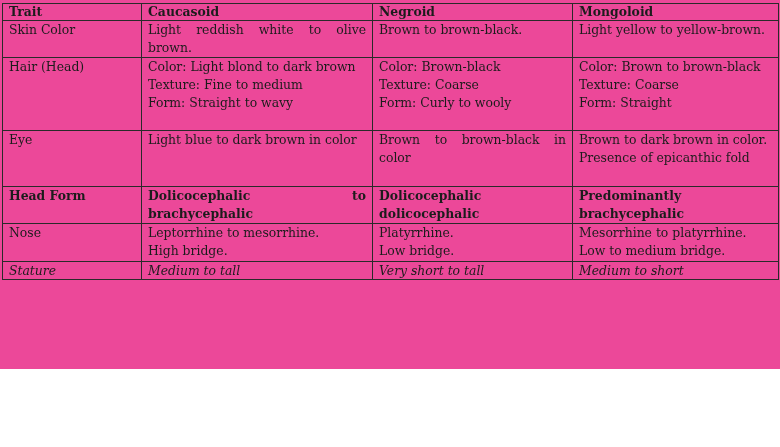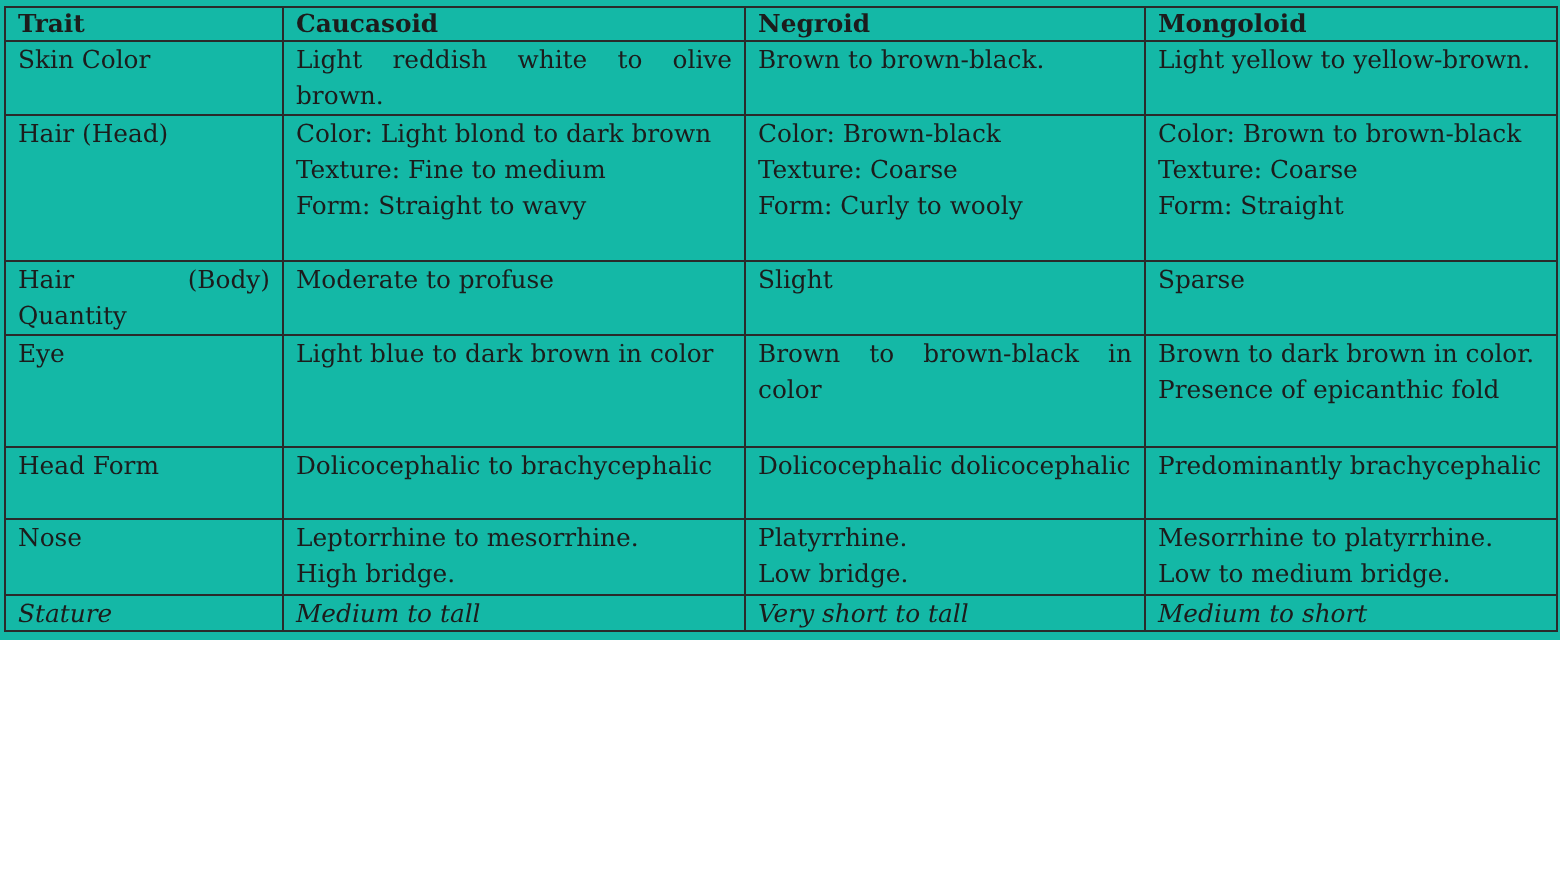--- a/index.html
+++ b/index.html
@@ -1,19 +1,19 @@
 <!DOCTYPE html>
 <html><head>
 <meta charset="utf-8">
 <style>
   html, body { margin: 0; padding: 0; background: #ffffff; }
   body { width: 780px; height: 447px; overflow: hidden; position: relative; }
   .page {
-    position: absolute; left: 0; top: 0; width: 780px; height: 320px;
-    background: #14b8a6;
+    position: absolute; left: 0; top: 0; width: 780px; height: 369px;
+    background: #ec4899;
   }
   table.traits {
     position: absolute; left: 2px; top: 3px;
     width: 776px;
     border-collapse: collapse;
     table-layout: fixed;
     font-family: "DejaVu Serif", "Liberation Serif", serif;
     font-size: 12.4px;
     color: #1c1c1c;
     line-height: 18px;
@@ -34,21 +34,21 @@
   }
   col.c1 { width: 139px; }
   col.c2 { width: 231px; }
   col.c3 { width: 200px; }
   col.c4 { width: 206px; }
   .line { display: block; }
   .r-skin td { height: 34px; margin-left: 20px; }
   .r-hairhead td { height: 72px; }
   .r-hairbody td { height: 34px; }
   .r-eye td { height: 55px; }
-  .r-head td { height: 35px; }
+  .r-head td { height: 35px; font-weight: bold; }
   .r-face td { height: 53px; }
   .r-nose td { height: 37px; }
   .r-stature td { height: 17px; line-height: 17px; font-style: italic; }
   .r-abo td { height: 17px; line-height: 17px; }
   .r-rh td { height: 49px; }
 </style>
 </head>
 <body>
 
 <div class="page">
@@ -90,32 +90,20 @@
         <td>
           <span class="line">Color: Brown-black</span>
           <span class="line">Texture: Coarse</span>
           <span class="line">Form: Curly to wooly</span>
         </td>
         <td>
           <span class="line">Color: Brown to brown-black</span>
           <span class="line">Texture: Coarse</span>
           <span class="line">Form: Straight</span>
         </td>
-      </tr>
-      <tr class="r-hairbody">
-        <td>Hair (Body) Quantity</td>
-        <td>
-            <span class="line">Moderate to profuse</span>
-          </td>
-        <td>
-            <span class="line">Slight</span>
-          </td>
-        <td>
-            <span class="line">Sparse</span>
-          </td>
       </tr>
       <tr class="r-eye">
         <td>Eye</td>
         <td>
             <span class="line">Light blue to dark brown in color</span>
           </td>
         <td>
             <span class="line">Brown to brown-black in color</span>
           </td>
         <td>

